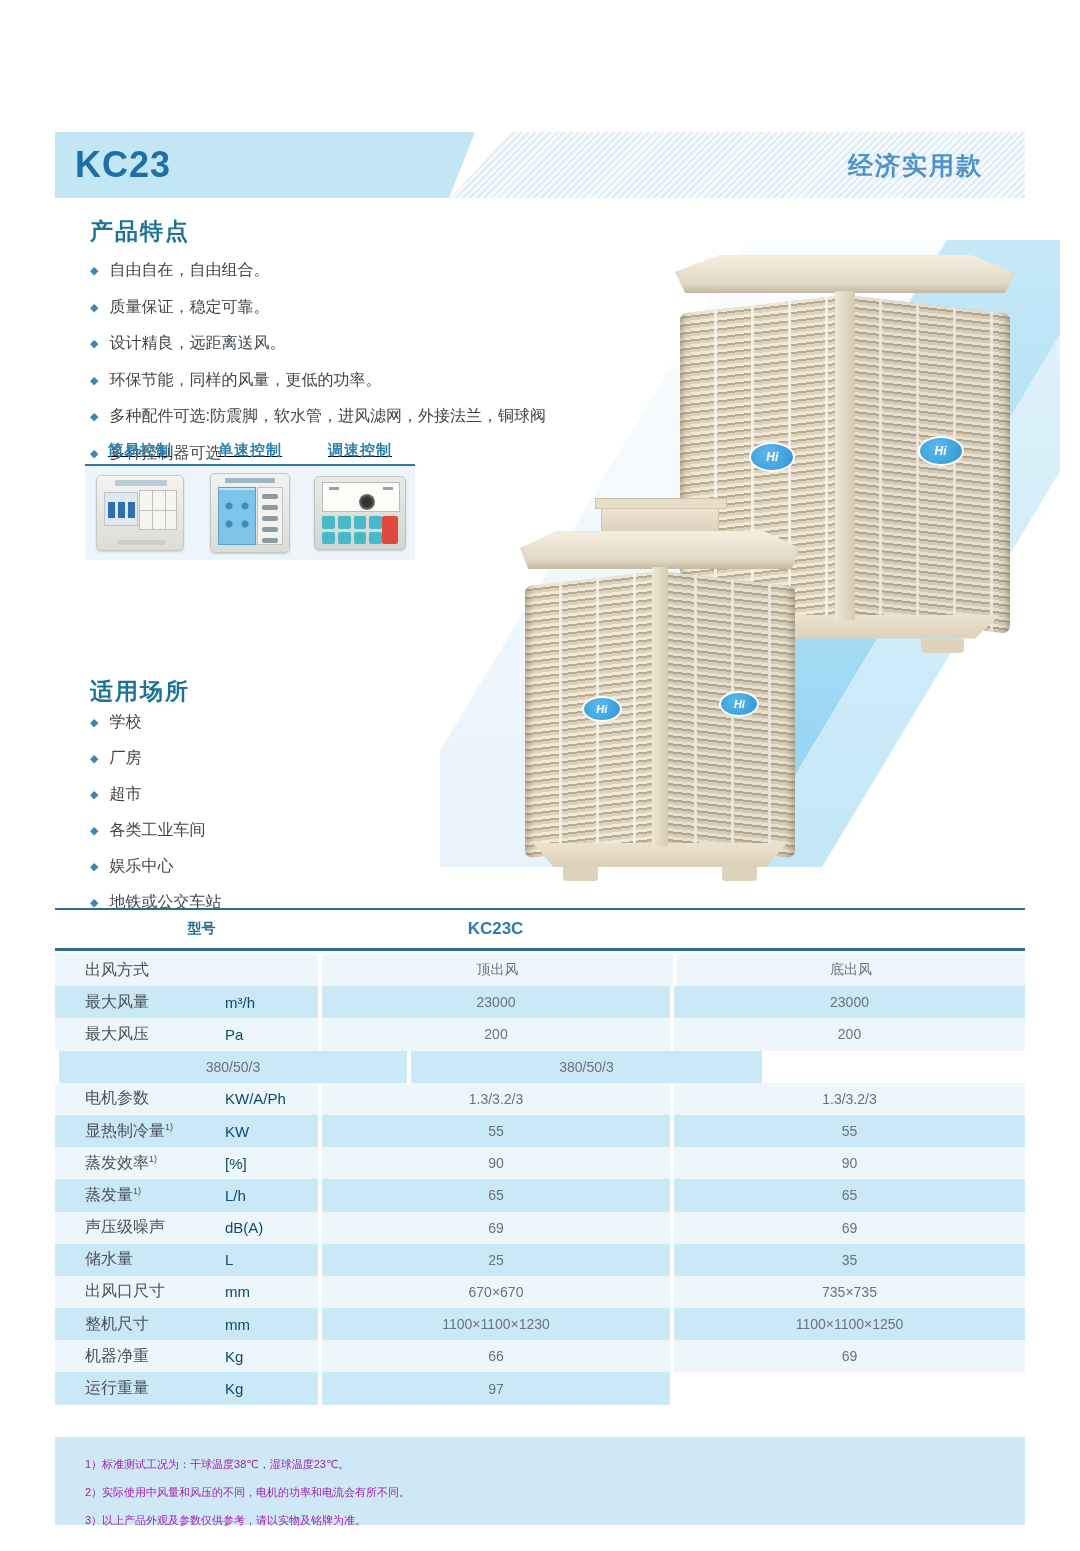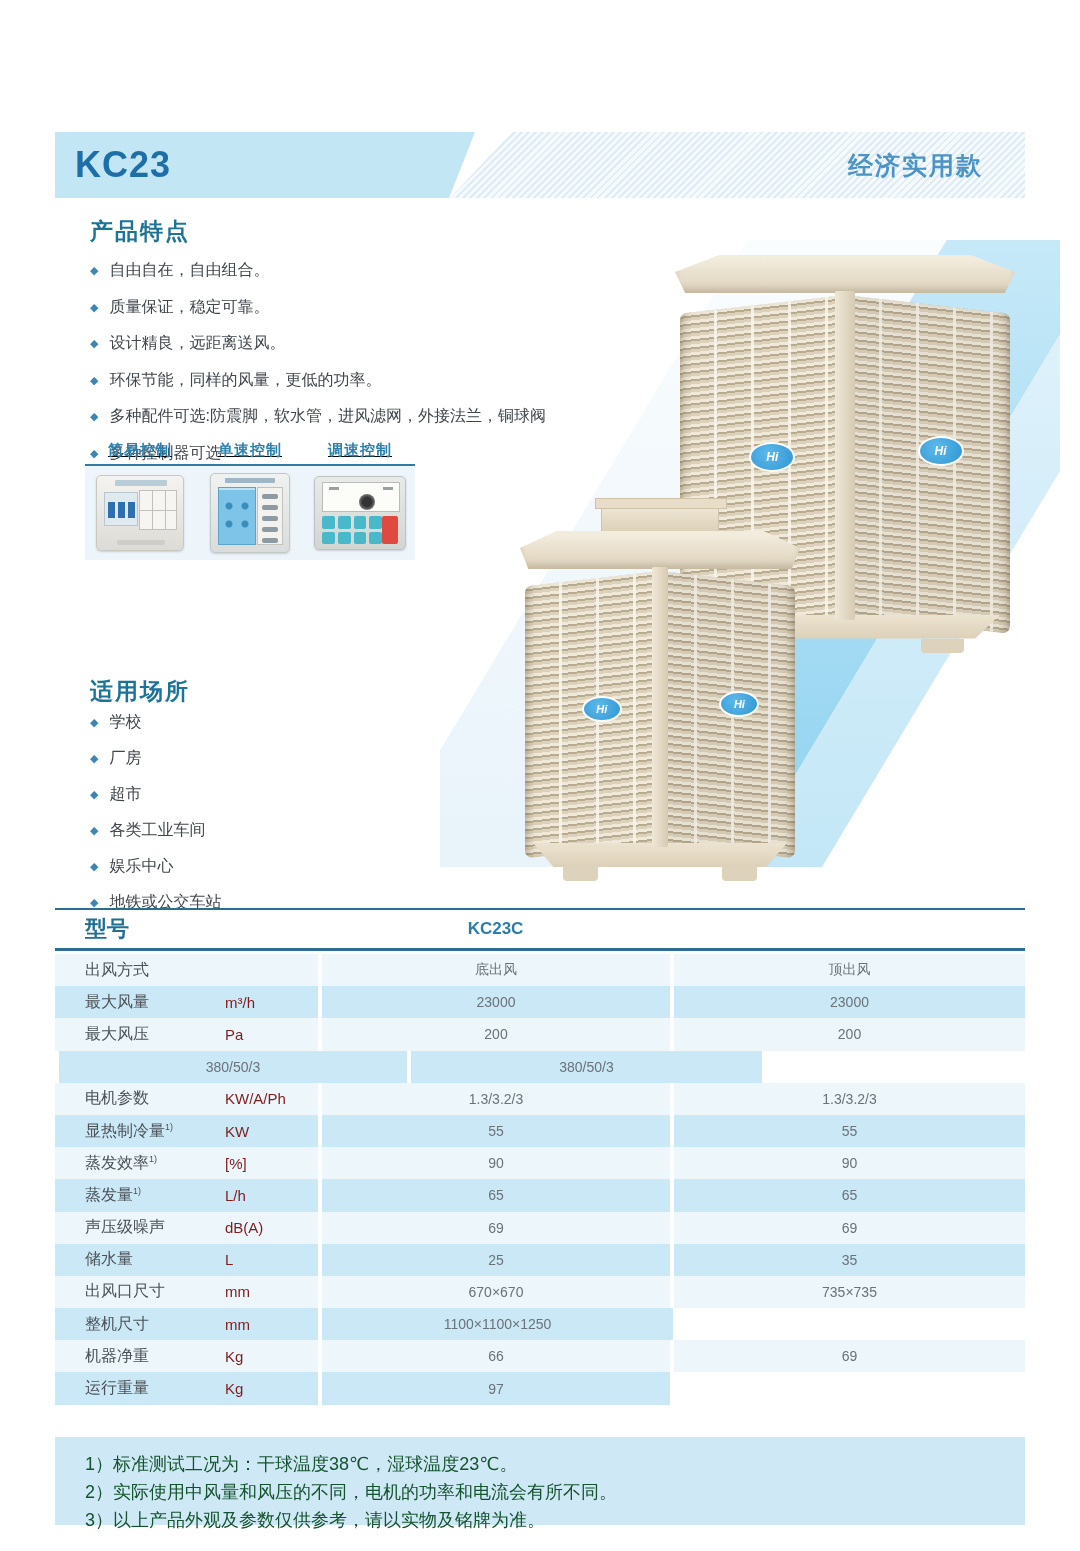--- a/index.html
+++ b/index.html
@@ -101,39 +101,39 @@
      background:linear-gradient(180deg,#ece3d0,#dcd0b8); border-radius:0 0 8px 8px;
      clip-path:polygon(0 0,100% 0,92% 100%,8% 100%); }
   .feet { position:relative; height:16px; }
   .feet i { position:absolute; top:0; width:13%; height:14px; background:#ddd2bb; border-radius:0 0 4px 4px; }
   .feet i:first-child { left:14%; } .feet i:last-child { right:14%; }
 
   
   .spec { position:absolute; left:55px; top:908px; width:970px; }
   .t-head { display:flex; align-items:center; height:43px; background:#fff;
      border-top:2px solid #2c6e8e; border-bottom:3px solid #2c6e8e; }
-  .t-head .h-model { width:263px; padding-left:30px; font-size:22px; font-weight:bold; color:#226f94; }
+  .t-head .h-model { width:263px; padding-left:30px; font-size:14px; font-weight:bold; color:#226f94;text-align:center; }
   .t-head .h-a { width:352px; text-align:center; font-size:17px; font-weight:600; color:#2e7ca8; }
   .t-head .h-c { width:355px; text-align:center; font-size:17px; font-weight:600; color:#2e7ca8; }
   .t-body { margin-top:3px; }
   .t-row { display:flex; height:32.2px; }
   .t-row .cell { height:100%; display:flex; align-items:center; }
   .cl { width:263px; position:relative; padding-left:30px; }
   .cl .lbl { font-size:16px; color:#4c5257; }
   .cl sup { font-size:9px; color:#4c5257; }
-  .cl .unit { position:absolute; left:170px; font-size:15px; color:#7f1d1d; }
+  .cl .unit { position:absolute; left:170px; font-size:15px; color:#0c4a6e; }
   .ca { width:348px; margin-left:4px; justify-content:center; font-size:14px; color:#6b7278; }
   .cc { width:351px; margin-left:4px; justify-content:center; font-size:14px; color:#6b7278; }
   .t-row:nth-of-type(odd) .cell { background:#ecf6fb; }
   .t-row:nth-of-type(even) .cell { background:#cbe8f7; }
 
   
   .notes { position:absolute; left:55px; top:1437px; width:970px; height:88px;
      background:#cfe8f6; padding:13px 30px; }
-  .notes .note { font-size:18px; color:#14532d; line-height:28px; }
+  .notes .note { font-size:11px; color:#a21caf; line-height:28px; }
 </style>
 </head>
 <body>
 
 <div class="page">
 
   <header class="banner">
     <div class="banner-left">
       <h1>KC23</h1>
     </div>
@@ -312,22 +312,22 @@
       <div class="h-model">型号</div>
       <div class="h-c">KC23C</div>
     </div>
     <div class="t-body">
 
         <div class="t-row">
           <div class="cell cl">
             <span class="lbl"><span>出风方式</span><sup></sup></span>
             <span class="unit"></span>
           </div>
+          <div class="cell cc">顶出风</div>
           <div class="cell ca">底出风</div>
-          <div class="cell cc">顶出风</div>
         </div>
 
         <div class="t-row">
           <div class="cell cl">
             <span class="lbl"><span>最大风量</span><sup></sup></span>
             <span class="unit">m³/h</span>
           </div>
           <div class="cell ca">23000</div>
           <div class="cell cc">23000</div>
         </div>
@@ -407,20 +407,21 @@
           </div>
           <div class="cell ca">670×670</div>
           <div class="cell cc">735×735</div>
         </div>
 
         <div class="t-row">
           <div class="cell cl">
             <span class="lbl"><span>整机尺寸</span><sup></sup></span>
             <span class="unit">mm</span>
           </div>
+          <div class="cell ca">1100×1100×1230</div>
           <div class="cell cc">1100×1100×1250</div>
         </div>
 
         <div class="t-row">
           <div class="cell cl">
             <span class="lbl"><span>机器净重</span><sup></sup></span>
             <span class="unit">Kg</span>
           </div>
           <div class="cell ca">66</div>
           <div class="cell cc">69</div>

